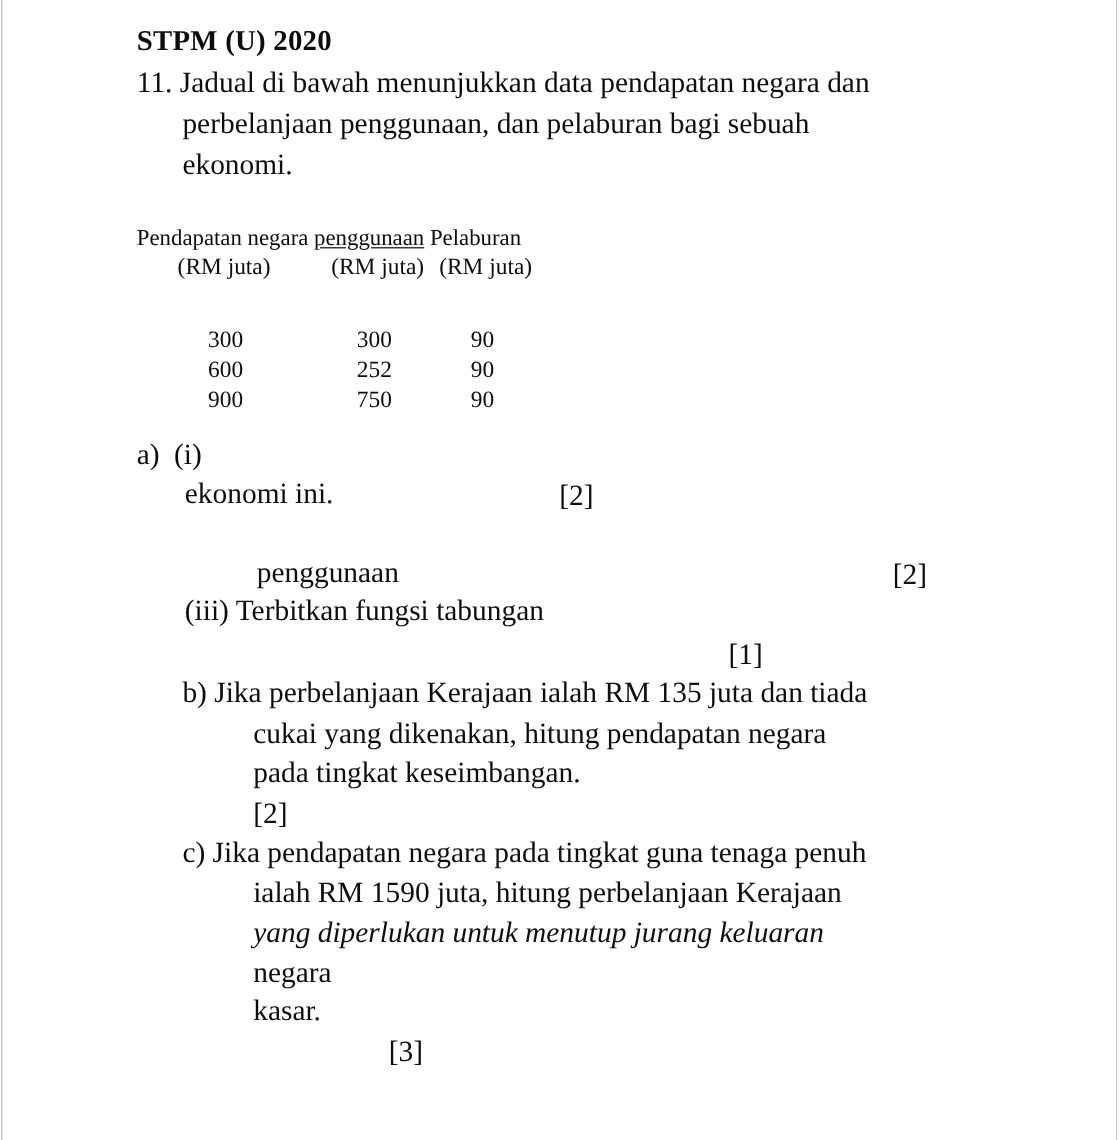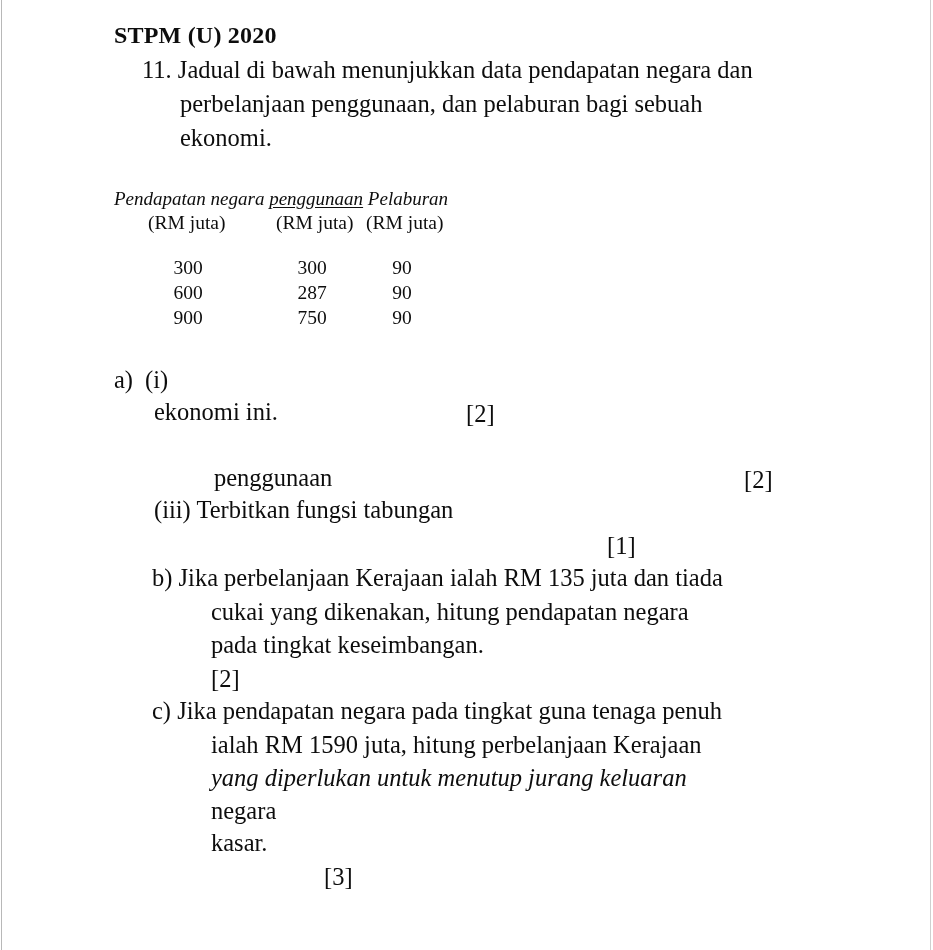--- a/index.html
+++ b/index.html
@@ -40,49 +40,48 @@
     font-weight: bold;
     font-size: 24px;
     letter-spacing: 0.2px;
     text-align: right;
   }
 
   
   .stem-line {
     font-size: 24.5px;
     line-height: 1;
-    margin-left: 28px;
   }
   .stem-l1 { left: 114px; top: 58px; }
   .stem-l2 { left: 152px; top: 92px; }
   .stem-l3 { left: 152px; top: 126px; }
 
   
   .tbl-head {
     left: 114px;
     top: 188px;
-    font-style: italic;
     font-size: 19px;
   }
   .tbl-head .underlined {
     text-decoration: underline;
     text-underline-offset: 2px;
   }
   .unit-row {
     top: 212px;
     font-size: 19.5px;
   }
   .unit-c1 { left: 148px; }
   .unit-c2 { left: 276px; }
   .unit-c3 { left: 366px; }
 
   .data-cell {
     font-size: 19.5px;
     text-align: center;
     width: 60px;
+    margin-top: 16px;
   }
   .col1 { left: 158px; }
   .col2 { left: 282px; }
   .col3 { left: 372px; }
   .row1 { top: 257px; }
   .row2 { top: 282px; }
   .row3 { top: 307px; }
 
   
   .body-line {
@@ -137,21 +136,21 @@
 
   <div class="abs unit-row unit-c1">(RM juta)</div>
   <div class="abs unit-row unit-c2">(RM juta)</div>
   <div class="abs unit-row unit-c3">(RM juta)</div>
 
   <div class="abs data-cell col1 row1">300</div>
   <div class="abs data-cell col2 row1">300</div>
   <div class="abs data-cell col3 row1">90</div>
 
   <div class="abs data-cell col1 row2">600</div>
-  <div class="abs data-cell col2 row2">287</div>
+  <div class="abs data-cell col2 row2">252</div>
   <div class="abs data-cell col3 row2">90</div>
 
   <div class="abs data-cell col1 row3">900</div>
   <div class="abs data-cell col2 row3">750</div>
   <div class="abs data-cell col3 row3">90</div>
 
   <div class="abs body-line a-label">a)</div>
   <div class="abs body-line a-i-num">(i)</div>
   <div class="abs body-line a-i-cont">ekonomi ini.</div>
   <div class="abs marks a-i-marks">[2]</div>

